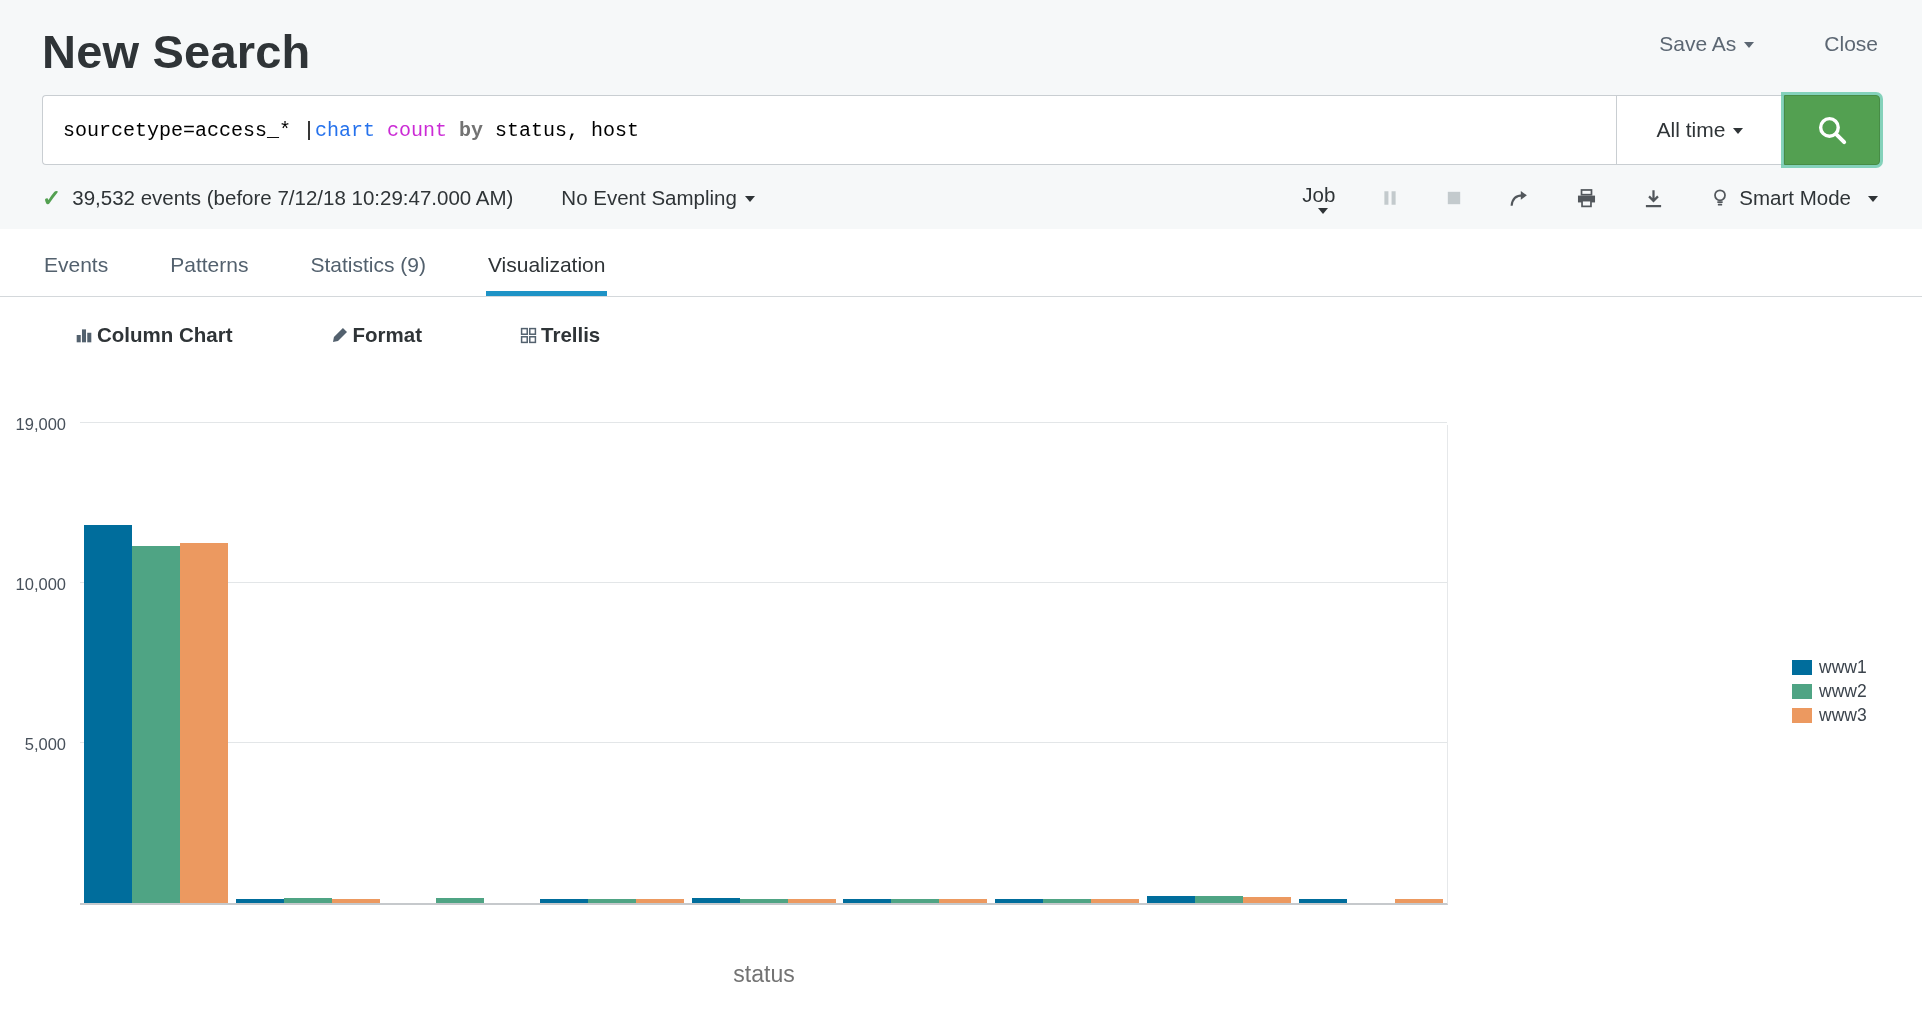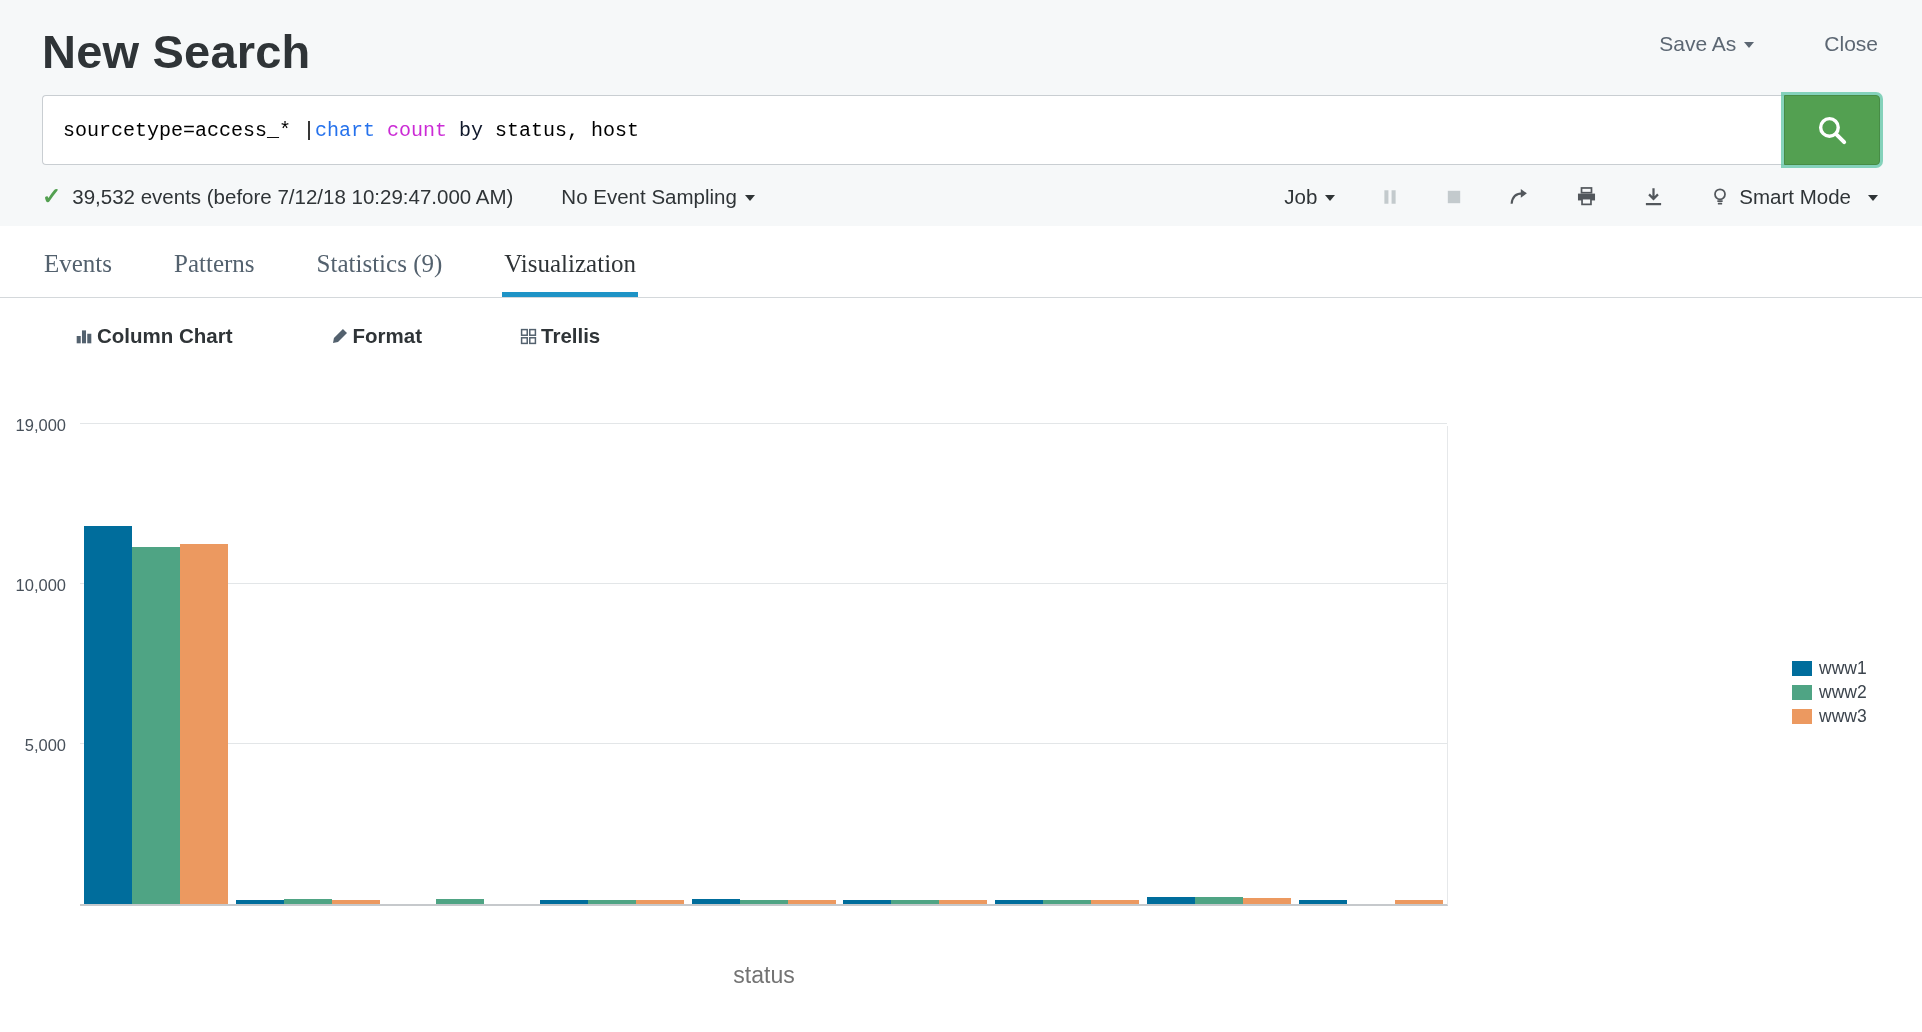--- a/index.html
+++ b/index.html
@@ -25,28 +25,28 @@
                  align-items:center; justify-content:center; font-size:21px; color:#2f3437; cursor:pointer; }
   .search-btn { width:96px; background:#53a051; border:1px solid #478c45; border-radius:0 4px 4px 0;
                 display:flex; align-items:center; justify-content:center; cursor:pointer;
                 box-shadow:0 0 0 3px rgba(94,197,166,0.75); position:relative; z-index:1; }
 
   .status-row { display:flex; align-items:center; margin:18px 44px 0 42px; font-size:20.5px; color:#2f3437; }
   .status-left { display:flex; align-items:center; gap:11px; }
   .check { color:#53a051; font-size:23px; font-weight:700; }
   .sampling { margin-left:48px; display:flex; align-items:center; cursor:pointer; }
   .status-right { margin-left:auto; display:flex; align-items:center; gap:46px; color:#52575c; }
-  .job { display:flex; align-items:center; cursor:pointer; color:#2f3437; }
+  .job { display:flex; align-items:center; cursor:pointer; color:#2f3437;flex-direction:column; }
   .icon-btn { display:flex; align-items:center; cursor:pointer; color:#52575c; }
   .icon-muted { color:#c3cacd; }
   .smart-mode { display:flex; align-items:center; gap:9px; cursor:pointer; color:#2f3437; }
 
   
   .tabs { display:flex; gap:58px; padding:6px 42px 0 42px; border-bottom:1px solid #d4d8db; background:#fff; }
-  .tab { font-size:25px; color:#53616e; padding:18px 2px 14px 2px; cursor:pointer; border-bottom:5px solid transparent;font-family:Liberation Serif, serif; }
+  .tab { font-size:21px; color:#53616e; padding:18px 2px 14px 2px; cursor:pointer; border-bottom:5px solid transparent; }
   .tab.active { color:#2f3437; border-bottom:5px solid #1e93c6; }
 
   
   .viz-toolbar { display:flex; align-items:center; gap:98px; padding:26px 42px 8px 75px; background:#fff; }
   .viz-tool { display:flex; align-items:center; gap:4px; font-size:20.5px; color:#2f3437; cursor:pointer;font-weight:bold; }
   .viz-tool svg { color:#53616e; }
 
   
   .chart-area { position:relative; margin-top:70px; height:640px; }
   .yaxis { position:absolute; left:0; top:0; width:72px; height:480px; }
@@ -83,23 +83,27 @@
           <span>Close</span>
         </div>
       </div>
     </div>
 
     <div class="search-row">
       <div class="search-input" id="query-text">
           <span style="color: rgb(0, 0, 0); white-space: pre;">sourcetype=access_* |</span>
           <span style="color: rgb(38, 114, 236); white-space: pre;">chart</span>
           <span style="color: rgb(203, 43, 213); white-space: pre;"> count</span>
-          <span style="color: #0f172a; white-space: pre;"> by</span>
+          <span style="color: #737373; white-space: pre; font-weight: bold;"> by</span>
           <span style="color: rgb(0, 0, 0); white-space: pre;"> status, host</span>
         </div>
+      <div class="time-picker">
+        <span>All time</span>
+        <span class="caret"></span>
+      </div>
       <button class="search-btn">
         <span style="display:flex;">
           <svg width="34" height="34" viewBox="0 0 24 24">
             <circle cx="10.2" cy="10.2" r="6.2" fill="none" stroke="#ffffff" stroke-width="2.4"></circle>
             <line x1="14.9" y1="14.9" x2="20.6" y2="20.6" stroke="#ffffff" stroke-width="2.8" stroke-linecap="round"></line>
           </svg>
         </span>
       </button>
     </div>
 

